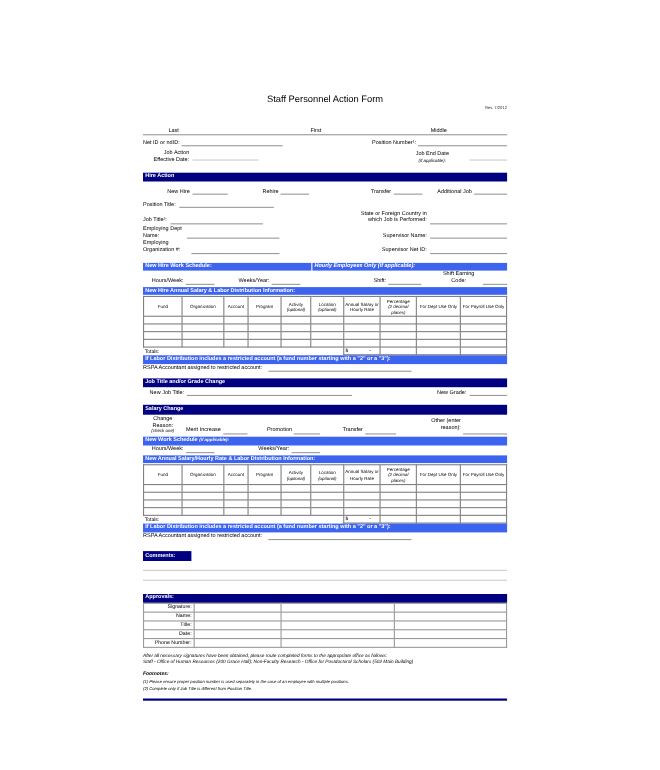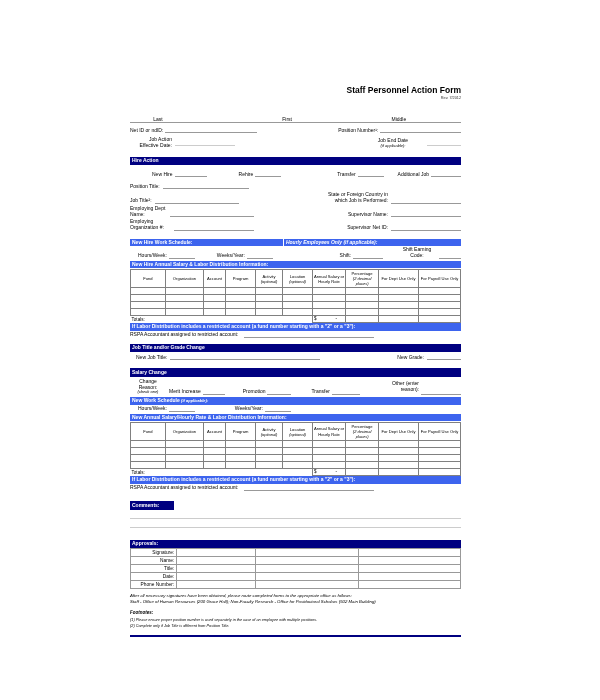--- a/index.html
+++ b/index.html
@@ -2,21 +2,21 @@
 <html><head>
 <meta charset="utf-8">
 <style>
   html,body { margin:0; padding:0; }
   body {
     width:600px; height:700px; background:#ffffff; position:relative;
     font-family:"Liberation Sans", sans-serif; color:#000;
   }
   .page { position:absolute; left:130px; top:86px; width:331px; }
 
-  .title { font-size:8.5px; font-weight:bold; text-align:right; line-height:1.1; }
+  .title { font-size:8.5px; font-weight:normal; text-align:center; line-height:1.1; }
   .rev { font-size:3.8px; text-align:right; color:#333; margin-top:1px; }
 
   .bar-navy { background:#000080; color:#fff; font-weight:bold; font-size:5px; padding:1.5px 2px; line-height:1.1; }
   .bar-blue { background:#3D64EE; color:#fff; font-weight:bold; font-size:5px; padding:1px 2px; line-height:1.1; }
   .splitbar { display:flex; gap:1px; margin-top:8px; }
   .splitbar .left { width:45%; }
   .splitbar .right { flex:1; font-style:italic; }
 
   .lbl { font-size:5px; line-height:1.15; }
   .lbl2 { font-size:5px; line-height:1.15; }

